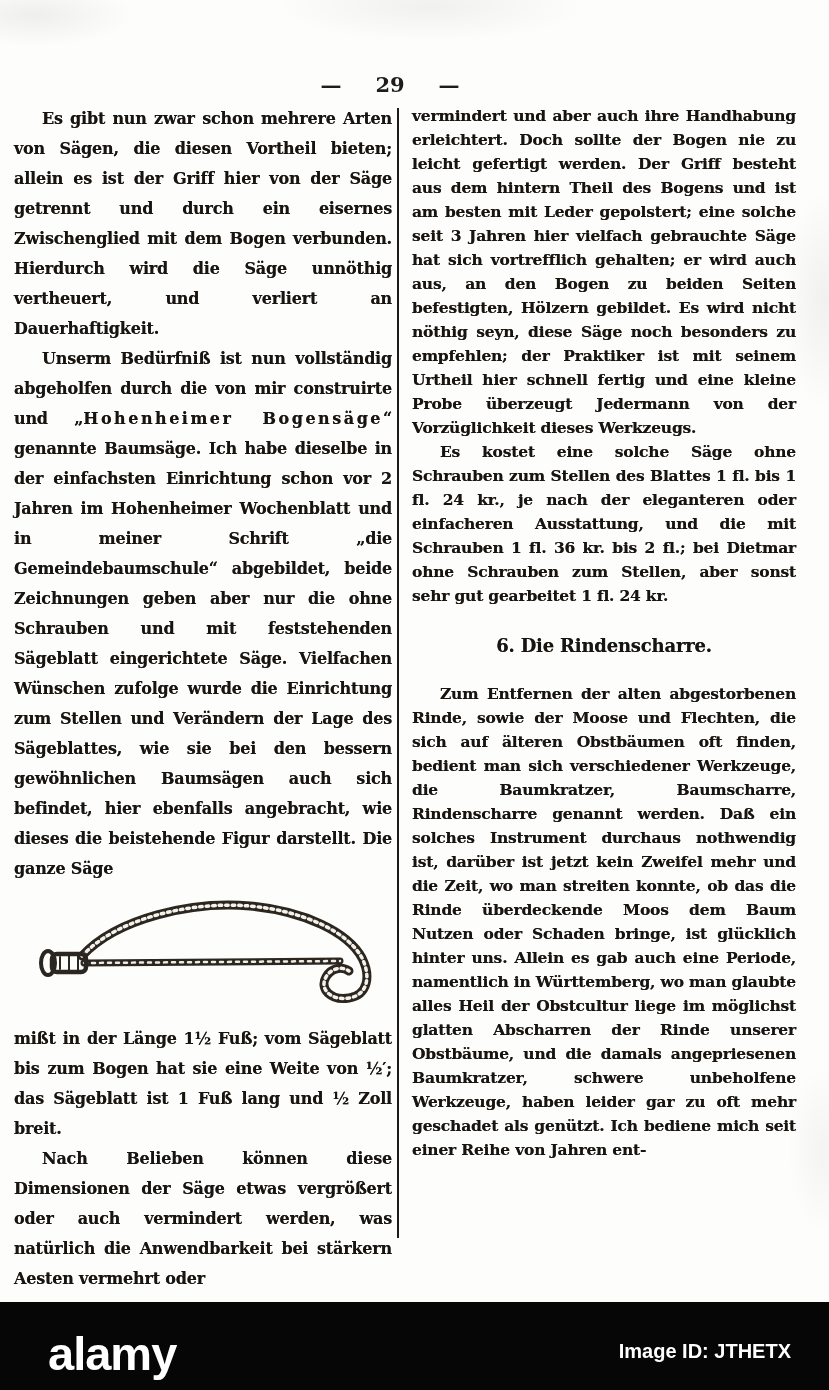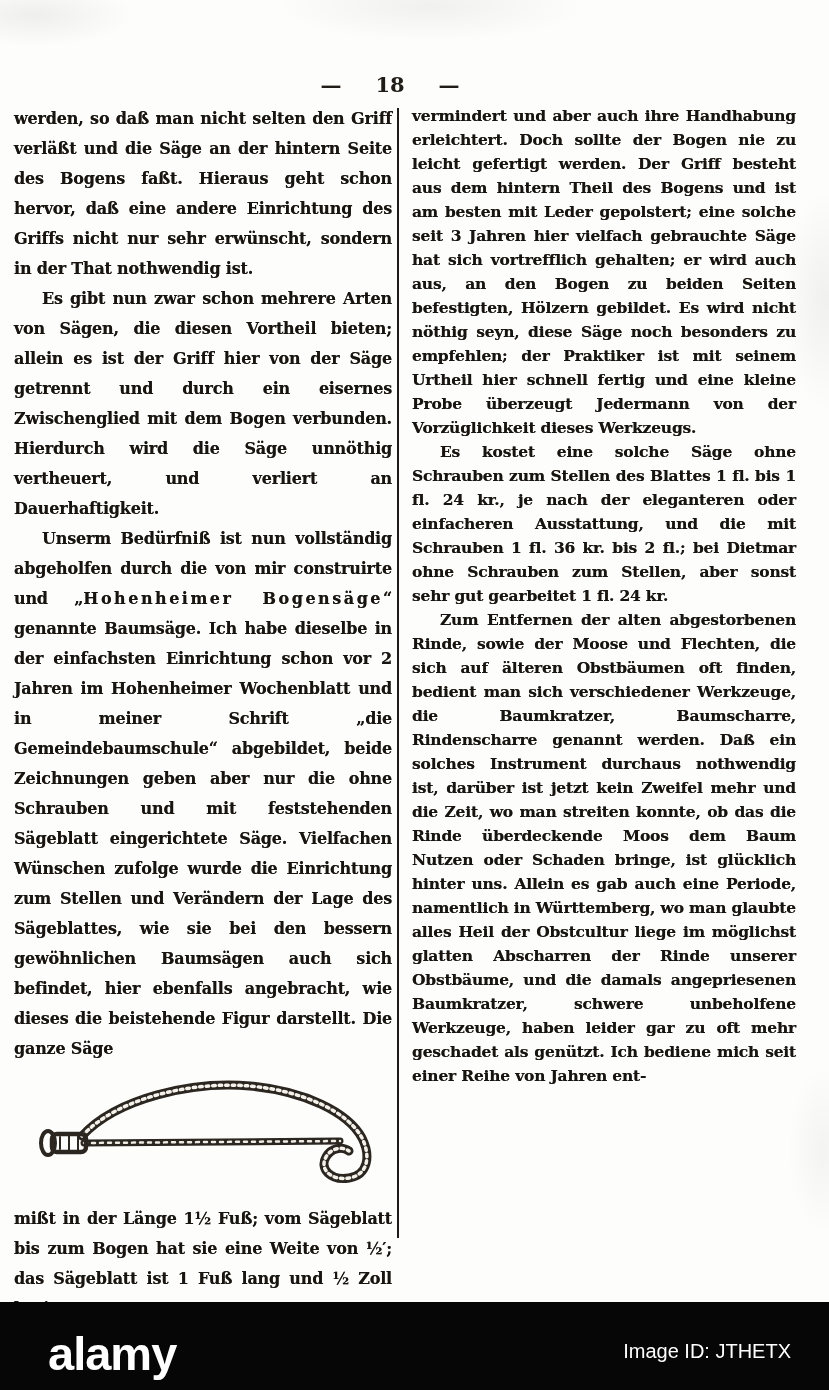--- a/index.html
+++ b/index.html
@@ -64,38 +64,37 @@
     font-family: "Liberation Sans", sans-serif;
   }
   .alamy-logo {
     margin-left: 48px;
     color: #ffffff; font-size: 47px; font-weight: bold;
     letter-spacing: -1px;
   }
   .wm-right {
     margin-right: 38px; text-align: right; color: #ffffff;
   }
-  .wm-image-id { font-size: 20px; font-weight: normal; margin-bottom: 4px; }
+  .wm-image-id { font-size: 20px; font-weight: bold; margin-bottom: 4px; }
   .wm-url { font-size: 27px; font-weight: bold; }
 </style>
 </head>
 <body>
 
 <div class="sheet">
 
   <div class="page-header">
     <span>—</span>
-    <span>18</span>
+    <span>29</span>
     <span>—</span>
   </div>
 
   <div class="divider"></div>
 
   <div class="col col-left">
-    <p>werden, so daß man nicht selten den Griff verläßt und die Säge an der hintern Seite des Bogens faßt. Hieraus geht schon hervor, daß eine andere Einrichtung des Griffs nicht nur sehr erwünscht, sondern in der That nothwendig ist.</p>
     <p class="indent">Es gibt nun zwar schon mehrere Arten von Sägen, die diesen Vortheil bieten; allein es ist der Griff hier von der Säge getrennt und durch ein eisernes Zwischenglied mit dem Bogen verbunden. Hierdurch wird die Säge unnöthig vertheuert, und verliert an Dauerhaftigkeit.</p>
     <p class="indent"><span>Unserm Bedürfniß ist nun vollständig abgeholfen durch die von mir construirte und „</span><span class="emph">Hohenheimer Bogensäge</span><span>“ genannte Baumsäge. Ich habe dieselbe in der einfachsten Einrichtung schon vor 2 Jahren im Hohenheimer Wochenblatt und in meiner Schrift „die Gemeindebaumschule“ abgebildet, beide Zeichnungen geben aber nur die ohne Schrauben und mit feststehenden Sägeblatt eingerichtete Säge. Vielfachen Wünschen zufolge wurde die Einrichtung zum Stellen und Verändern der Lage des Sägeblattes, wie sie bei den bessern gewöhnlichen Baumsägen auch sich befindet, hier ebenfalls angebracht, wie dieses die beistehende Figur darstellt. Die ganze Säge</span></p>
 
     <div class="figure-wrap" aria-label="Hohenheimer Bogensäge — Abbildung einer Bogensäge (bow saw with curved bow, straight blade and left handle)">
       <svg width="352" height="118" viewBox="0 0 352 118">
         <g fill="none" stroke="#2b2620" stroke-linecap="round">
 
           <path d="M 50 62 C 85 24, 160 7, 218 12 C 272 17, 316 38, 330 64 C 339 82, 336 101, 317 104 C 299 107, 287 95, 294 83 C 299 74, 310 72, 317 77" stroke-width="9"></path>
 
           <path d="M 50 62 C 85 24, 160 7, 218 12 C 272 17, 316 38, 330 64 C 339 82, 336 101, 317 104 C 299 107, 287 95, 294 83 C 299 74, 310 72, 317 77" stroke="#f5f2ec" stroke-width="3.5" stroke-dasharray="2.5 4"></path>
@@ -110,20 +109,21 @@
       </svg>
     </div>
 
     <p>mißt in der Länge 1½ Fuß; vom Sägeblatt bis zum Bogen hat sie eine Weite von ½′; das Sägeblatt ist 1 Fuß lang und ½ Zoll breit.</p>
     <p class="indent">Nach Belieben können diese Dimensionen der Säge etwas vergrößert oder auch vermindert werden, was natürlich die Anwendbarkeit bei stärkern Aesten vermehrt oder</p>
   </div>
 
   <div class="col col-right">
     <p>vermindert und aber auch ihre Handhabung erleichtert. Doch sollte der Bogen nie zu leicht gefertigt werden. Der Griff besteht aus dem hintern Theil des Bogens und ist am besten mit Leder gepolstert; eine solche seit 3 Jahren hier vielfach gebrauchte Säge hat sich vortrefflich gehalten; er wird auch aus, an den Bogen zu beiden Seiten befestigten, Hölzern gebildet. Es wird nicht nöthig seyn, diese Säge noch besonders zu empfehlen; der Praktiker ist mit seinem Urtheil hier schnell fertig und eine kleine Probe überzeugt Jedermann von der Vorzüglichkeit dieses Werkzeugs.</p>
     <p class="indent">Es kostet eine solche Säge ohne Schrauben zum Stellen des Blattes 1 fl. bis 1 fl. 24 kr., je nach der eleganteren oder einfacheren Ausstattung, und die mit Schrauben 1 fl. 36 kr. bis 2 fl.; bei Dietmar ohne Schrauben zum Stellen, aber sonst sehr gut gearbeitet 1 fl. 24 kr.</p>
+    <p class="section-heading">6. Die Rindenscharre.</p>
     <p class="indent">Zum Entfernen der alten abgestorbenen Rinde, sowie der Moose und Flechten, die sich auf älteren Obstbäumen oft finden, bedient man sich verschiedener Werkzeuge, die Baumkratzer, Baumscharre, Rindenscharre genannt werden. Daß ein solches Instrument durchaus nothwendig ist, darüber ist jetzt kein Zweifel mehr und die Zeit, wo man streiten konnte, ob das die Rinde überdeckende Moos dem Baum Nutzen oder Schaden bringe, ist glücklich hinter uns. Allein es gab auch eine Periode, namentlich in Württemberg, wo man glaubte alles Heil der Obstcultur liege im möglichst glatten Abscharren der Rinde unserer Obstbäume, und die damals angepriesenen Baumkratzer, schwere unbeholfene Werkzeuge, haben leider gar zu oft mehr geschadet als genützt. Ich bediene mich seit einer Reihe von Jahren ent-</p>
   </div>
 
   <div class="watermark-bar">
     <div class="alamy-logo">alamy</div>
     <div class="wm-right">
       <div class="wm-image-id">Image ID: JTHETX</div>
     </div>
   </div>
 

